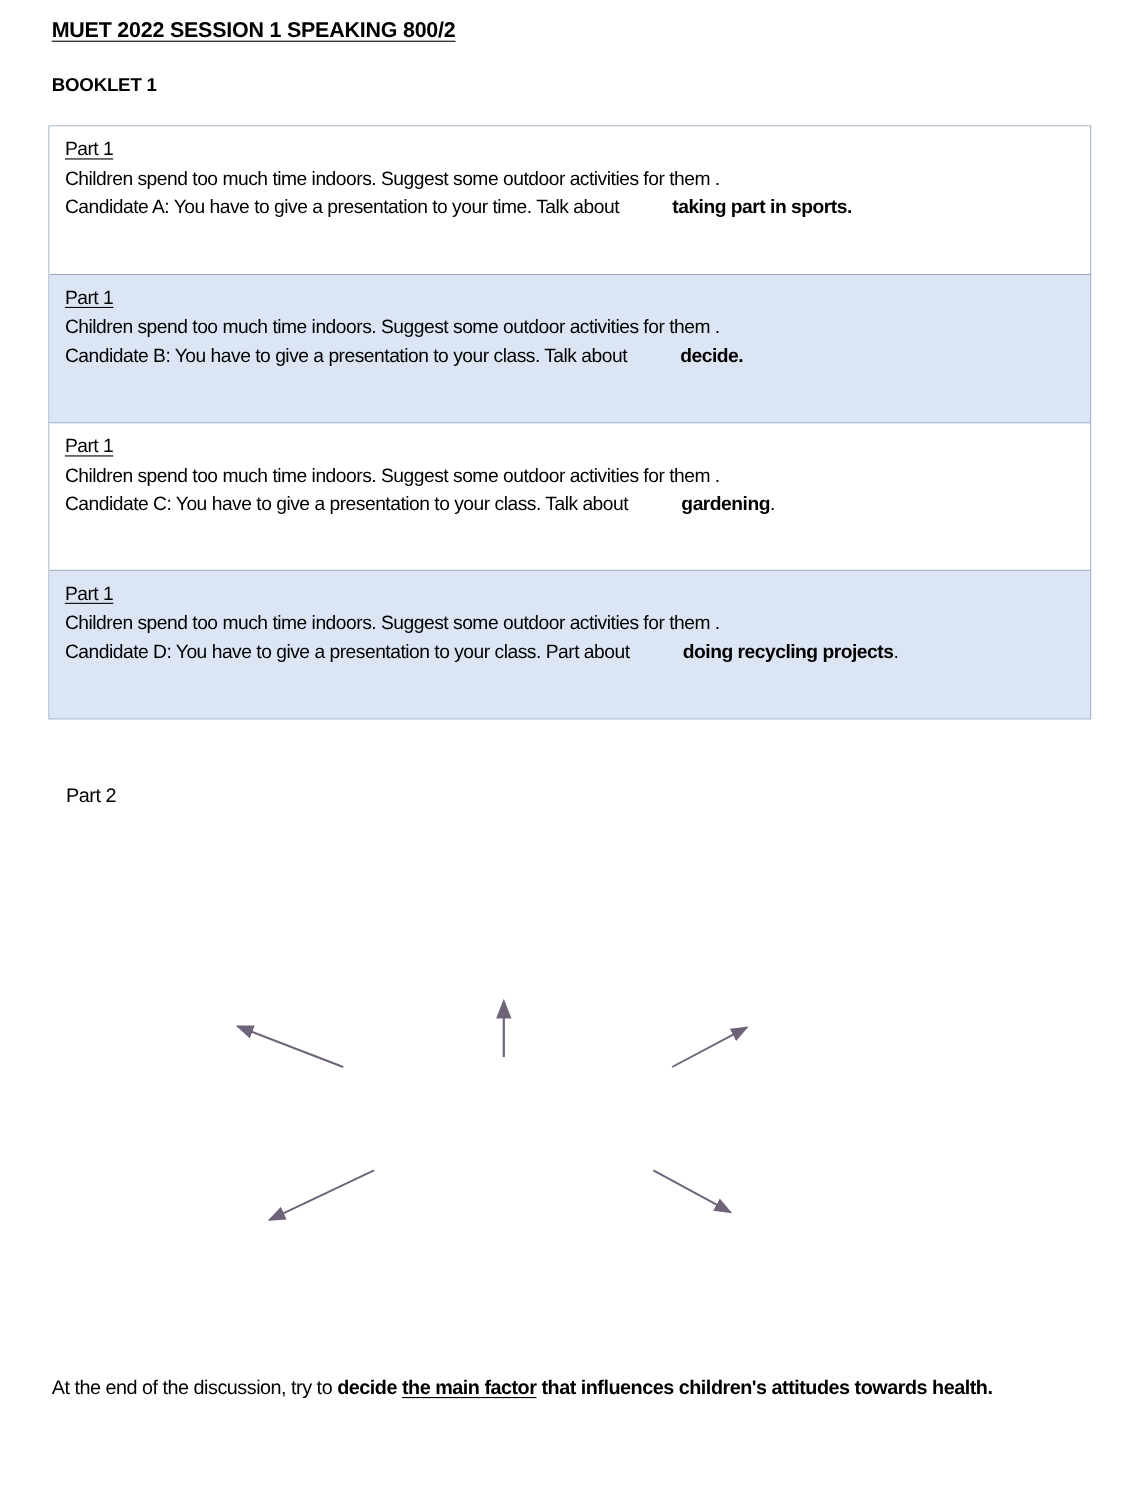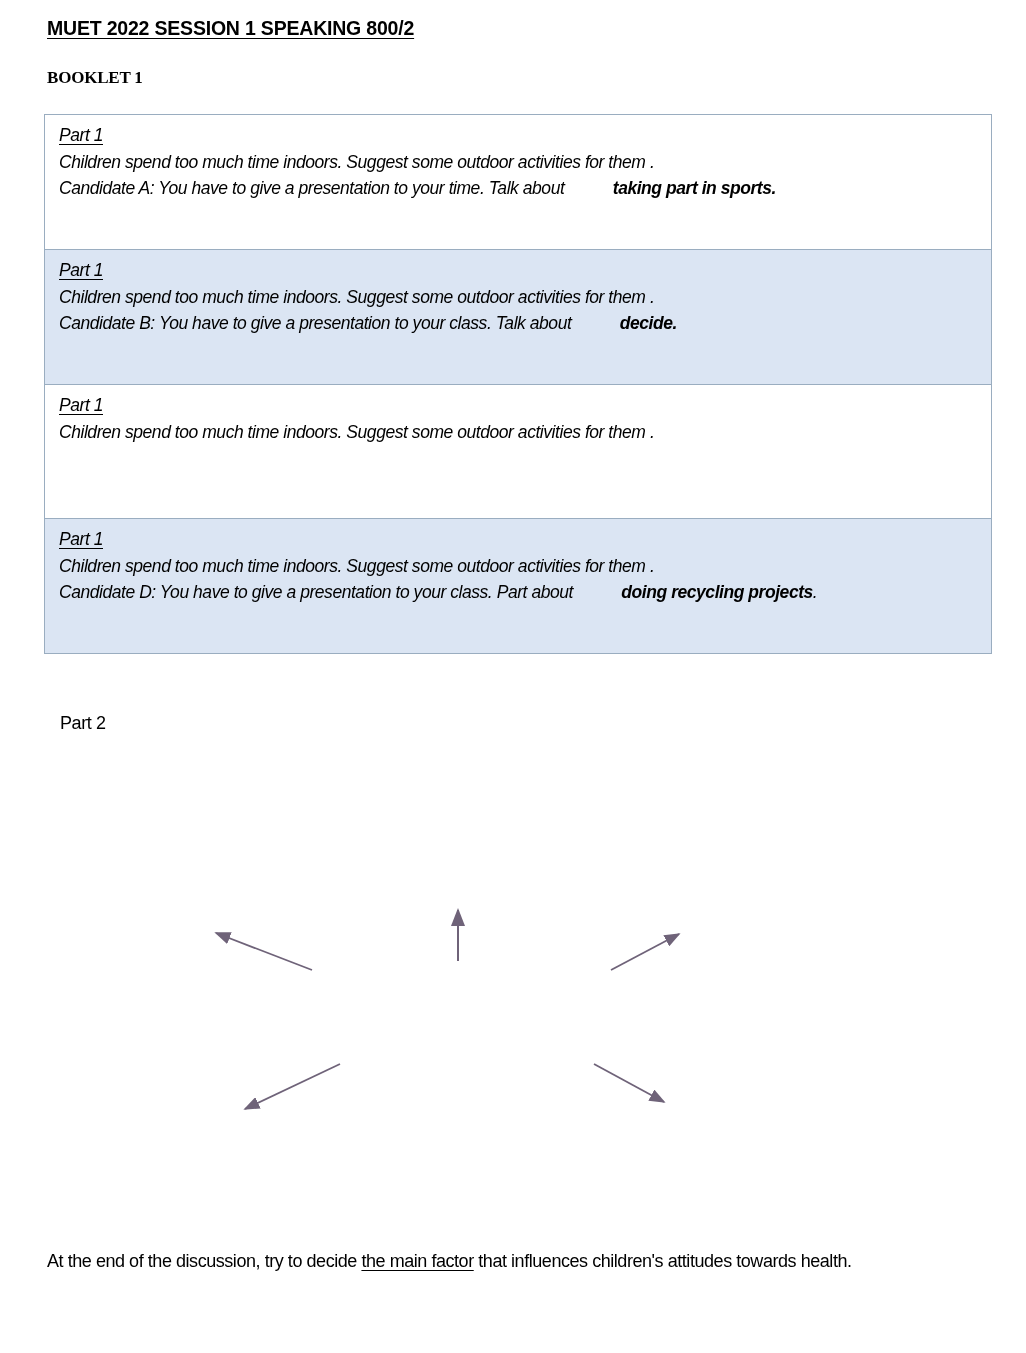--- a/index.html
+++ b/index.html
@@ -37,37 +37,35 @@
     white-space: nowrap;
   }
   .booklet {
     position: absolute;
     left: 47px;
     top: 68px;
     font-size: 17px;
     font-weight: bold;
     letter-spacing: -0.2px;
     white-space: nowrap;
-    font-family: Liberation Serif, serif;
   }
 
   
   .prompt-table {
     position: absolute;
     left: 44px;
     top: 114px;
     width: 948px;
     border: 1.6px solid #9aadc0;
     box-sizing: border-box;
   }
   .prompt-row {
     box-sizing: border-box;
     border-bottom: 1.6px solid #9aadc0;
     padding: 8px 0 0 14px;
-    font-style: italic;
   }
   .prompt-row:last-child { border-bottom: none; }
   .prompt-row.shaded { background: #dbe5f3; }
   .prompt-row.plain  { background: #ffffff; }
 
   .row-h1  { height: 135px; }
   .row-h2  { height: 135px; }
   .row-h3  { height: 134px; }
   .row-h4  { height: 134px; }
 
@@ -123,21 +121,21 @@
   
   .closing {
     position: absolute;
     left: 47px;
     top: 1247px;
     width: 910px;
     font-size: 18px;
     line-height: 1.6;
     letter-spacing: -0.45px;
   }
-  .closing b { font-weight: normal; text-align: right; }
+  .closing b { font-weight: bold; text-align: right; }
   .closing u { text-decoration: underline; text-underline-offset: 2.5px; margin-top: 36px; }
 </style>
 </head>
 <body>
 
 <div class="page">
 
   <div class="doc-title">MUET 2022 SESSION 1 SPEAKING 800/2</div>
   <div class="booklet">BOOKLET 1</div>
 
@@ -151,20 +149,21 @@
 
     <div class="prompt-row shaded row-h2">
       <div class="part-label">Part 1</div>
       <div class="prompt-line">Children spend too much time indoors. Suggest some outdoor activities for them .</div>
       <div class="prompt-line"><span>Candidate B: You have to give a presentation to your class. Talk about </span><b>decide.</b><span></span></div>
     </div>
 
     <div class="prompt-row plain row-h3">
       <div class="part-label">Part 1</div>
       <div class="prompt-line">Children spend too much time indoors. Suggest some outdoor activities for them .</div>
+      <div class="prompt-line"><span>Candidate C: You have to give a presentation to your class. Talk about </span><b>gardening</b><span>.</span></div>
     </div>
 
     <div class="prompt-row shaded row-h4">
       <div class="part-label">Part 1</div>
       <div class="prompt-line">Children spend too much time indoors. Suggest some outdoor activities for them .</div>
       <div class="prompt-line"><span>Candidate D: You have to give a presentation to your class. Part about </span><b>doing recycling projects</b><span>.</span></div>
     </div>
 
   </div>
 

